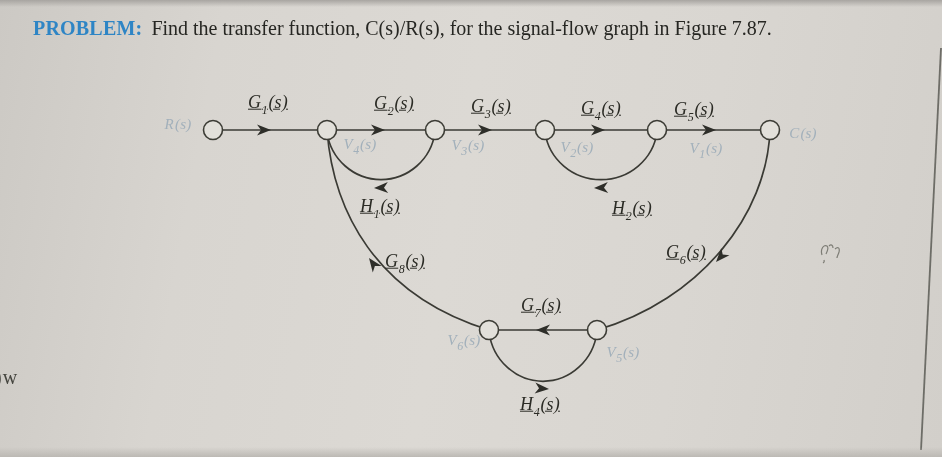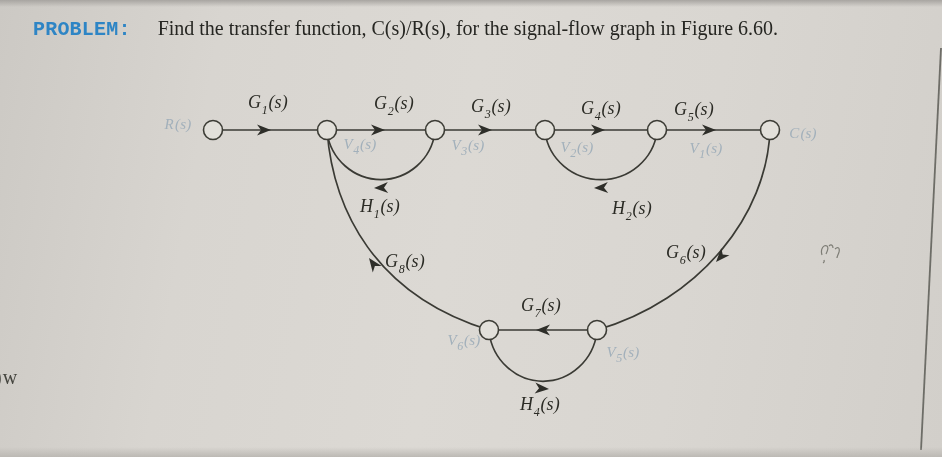--- a/index.html
+++ b/index.html
@@ -18,29 +18,29 @@
   }
   #stage::after{
     content:"";position:absolute;left:0;bottom:0;width:100%;height:10px;
     background:linear-gradient(rgba(150,147,143,0),#bcb9b4);pointer-events:none;
   }
   #header{
     position:absolute;left:33px;top:17px;width:900px;
     font-size:20px;color:#262622;white-space:nowrap;
   }
   .problem-tag{
-    font-family:Liberation Mono, monospace;
+    font-family:Liberation Serif, serif;
     font-weight:bold;color:#2e85c5;font-size:20px;letter-spacing:.2px;
-    margin-right:27px;
+    margin-right:9px;
   }
   .tf{}
   .glabel{
     position:absolute;transform:translate(-50%,-50%);
     font-style:italic;font-size:18px;color:#2b2b25;
-    white-space:nowrap;letter-spacing:.2px;
+    white-space:nowrap;letter-spacing:.2px;text-decoration:underline;
   }
   .glabel sub,.nlabel sub{
     font-size:12px;font-style:italic;position:relative;top:1px;margin:0 .5px;
   }
   .nlabel{
     position:absolute;transform:translate(-50%,-50%);
     font-style:italic;font-size:15px;color:#a2b0bb;
     white-space:nowrap;letter-spacing:.2px;
   }
   #cutoff-text{
@@ -51,21 +51,21 @@
   .wire{fill:none;stroke:#3a3a34;stroke-width:1.7;}
   .node{fill:#e2e0da;stroke:#3c3c35;stroke-width:1.6;}
   .ah{fill:#2e2e29;stroke:none;}
 </style>
 </head>
 <body>
 
 <div id="stage">
 
   <div id="header">
-    <span class="problem-tag">PROBLEM:</span><span>Find the transfer function, </span><span class="tf">C(s)/R(s)</span><span>, for the signal-flow graph in Figure 6.60.</span>
+    <span class="problem-tag">PROBLEM:</span><span>Find the transfer function, </span><span class="tf">C(s)/R(s)</span><span>, for the signal-flow graph in Figure 7.87.</span>
   </div>
 
   <svg width="942" height="457" viewBox="0 0 942 457">
 
     <path class="wire" d="M 213 130 H 770"></path>
 
     <path class="wire" d="M 435 132 A 54.5 55 0 0 1 327 132"></path>
 
     <path class="wire" d="M 657 132 A 56.5 55 0 0 1 545 132"></path>
 

